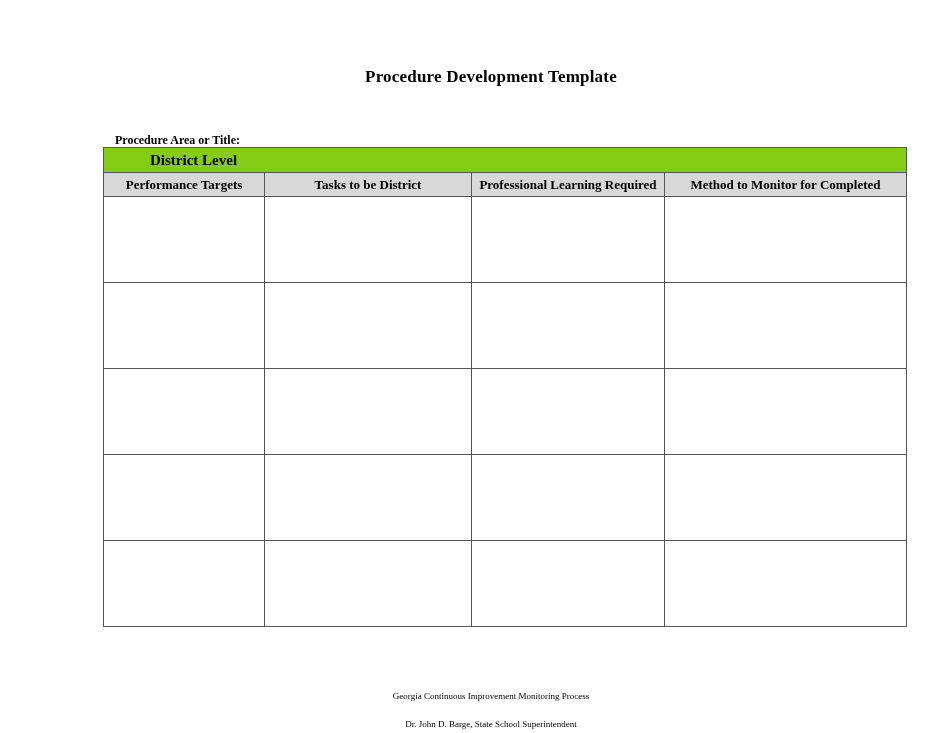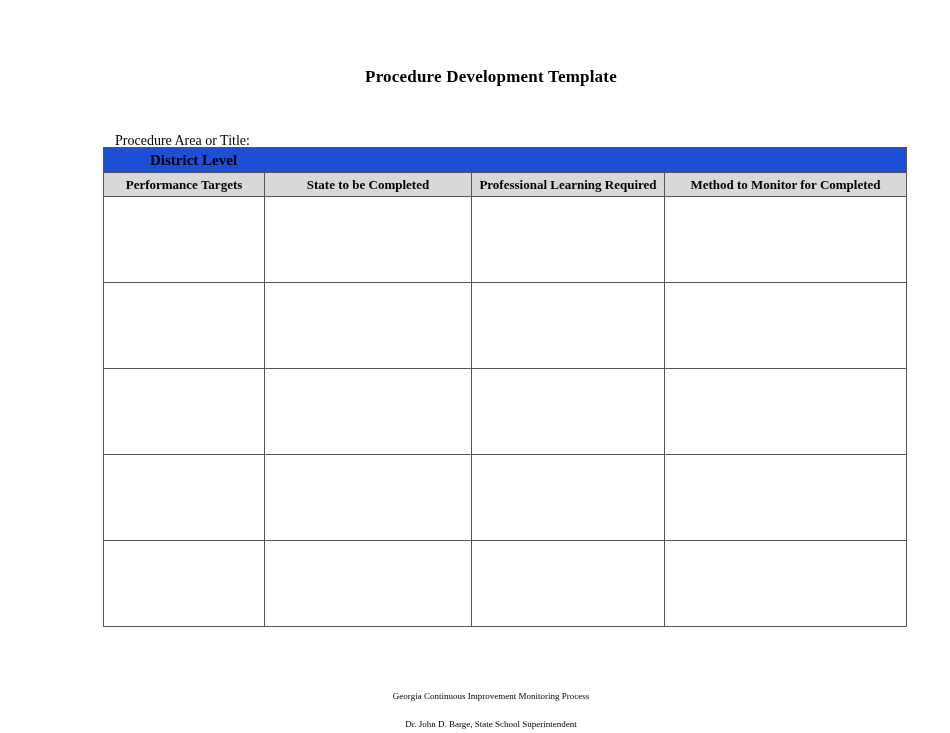--- a/index.html
+++ b/index.html
@@ -20,43 +20,43 @@
     width: 950px;
     text-align: center;
     font-size: 17px;
     font-weight: bold;
     letter-spacing: 0.2px;
   }
   .field-label {
     position: absolute;
     top: 109px;
     left: 91px;
-    font-size: 14px;
-    font-weight: normal;
+    font-size: 12px;
+    font-weight: bold;
   }
   table.proc-table {
     position: absolute;
     left: 87px;
     top: 131px;
     width: 803px;
     border-collapse: collapse;
     table-layout: fixed;
   }
   table.proc-table td, table.proc-table th {
     border: 1px solid var(--border-color, #555555);
     padding: 0;
     vertical-align: middle;
   }
   tr.section-row td {
     height: 25px;
     font-size: 15px;
     font-weight: bold;
     text-align: left;
     padding-left: 46px;
-    background: #1d4ed8;
+    background: #84cc16;
   }
   tr.header-row th {
     height: 24px;
     background: var(--header-bg, #d8d8d8);
     font-size: 13px;
     font-weight: bold;
     text-align: center;
   }
   tbody tr.data-row td {
     height: 86px;
@@ -88,21 +88,21 @@
       <col style="width:207px">
       <col style="width:193px">
       <col style="width:242px">
     </colgroup>
     <thead>
       <tr class="section-row">
         <td colspan="4">District Level</td>
       </tr>
       <tr class="header-row">
         <th>Performance Targets</th>
-        <th>State to be Completed</th>
+        <th>Tasks to be District</th>
         <th>Professional Learning Required</th>
         <th>Method to Monitor for Completed</th>
       </tr>
     </thead>
     <tbody id="table-body">
 
     <tr class="data-row">
           <td></td>
           <td></td>
           <td></td>

